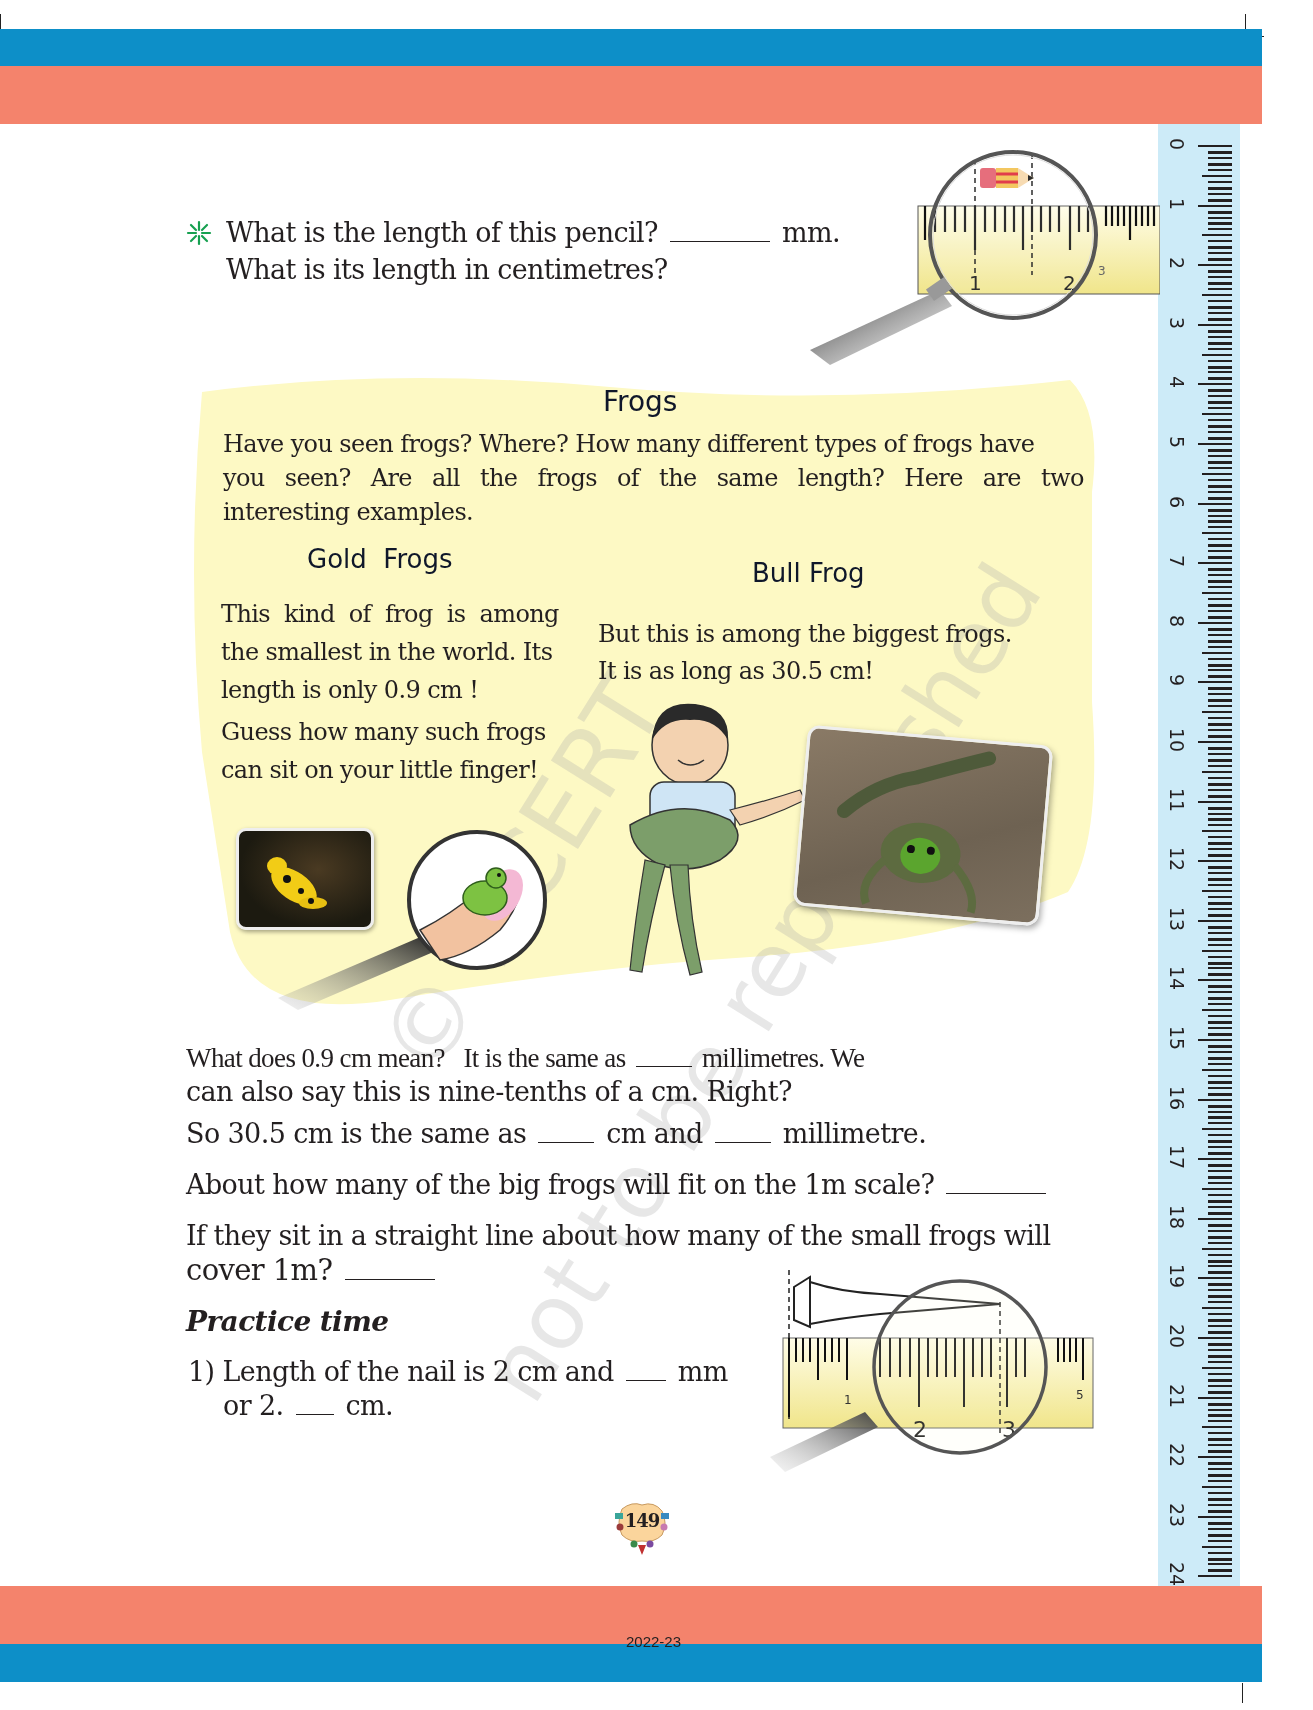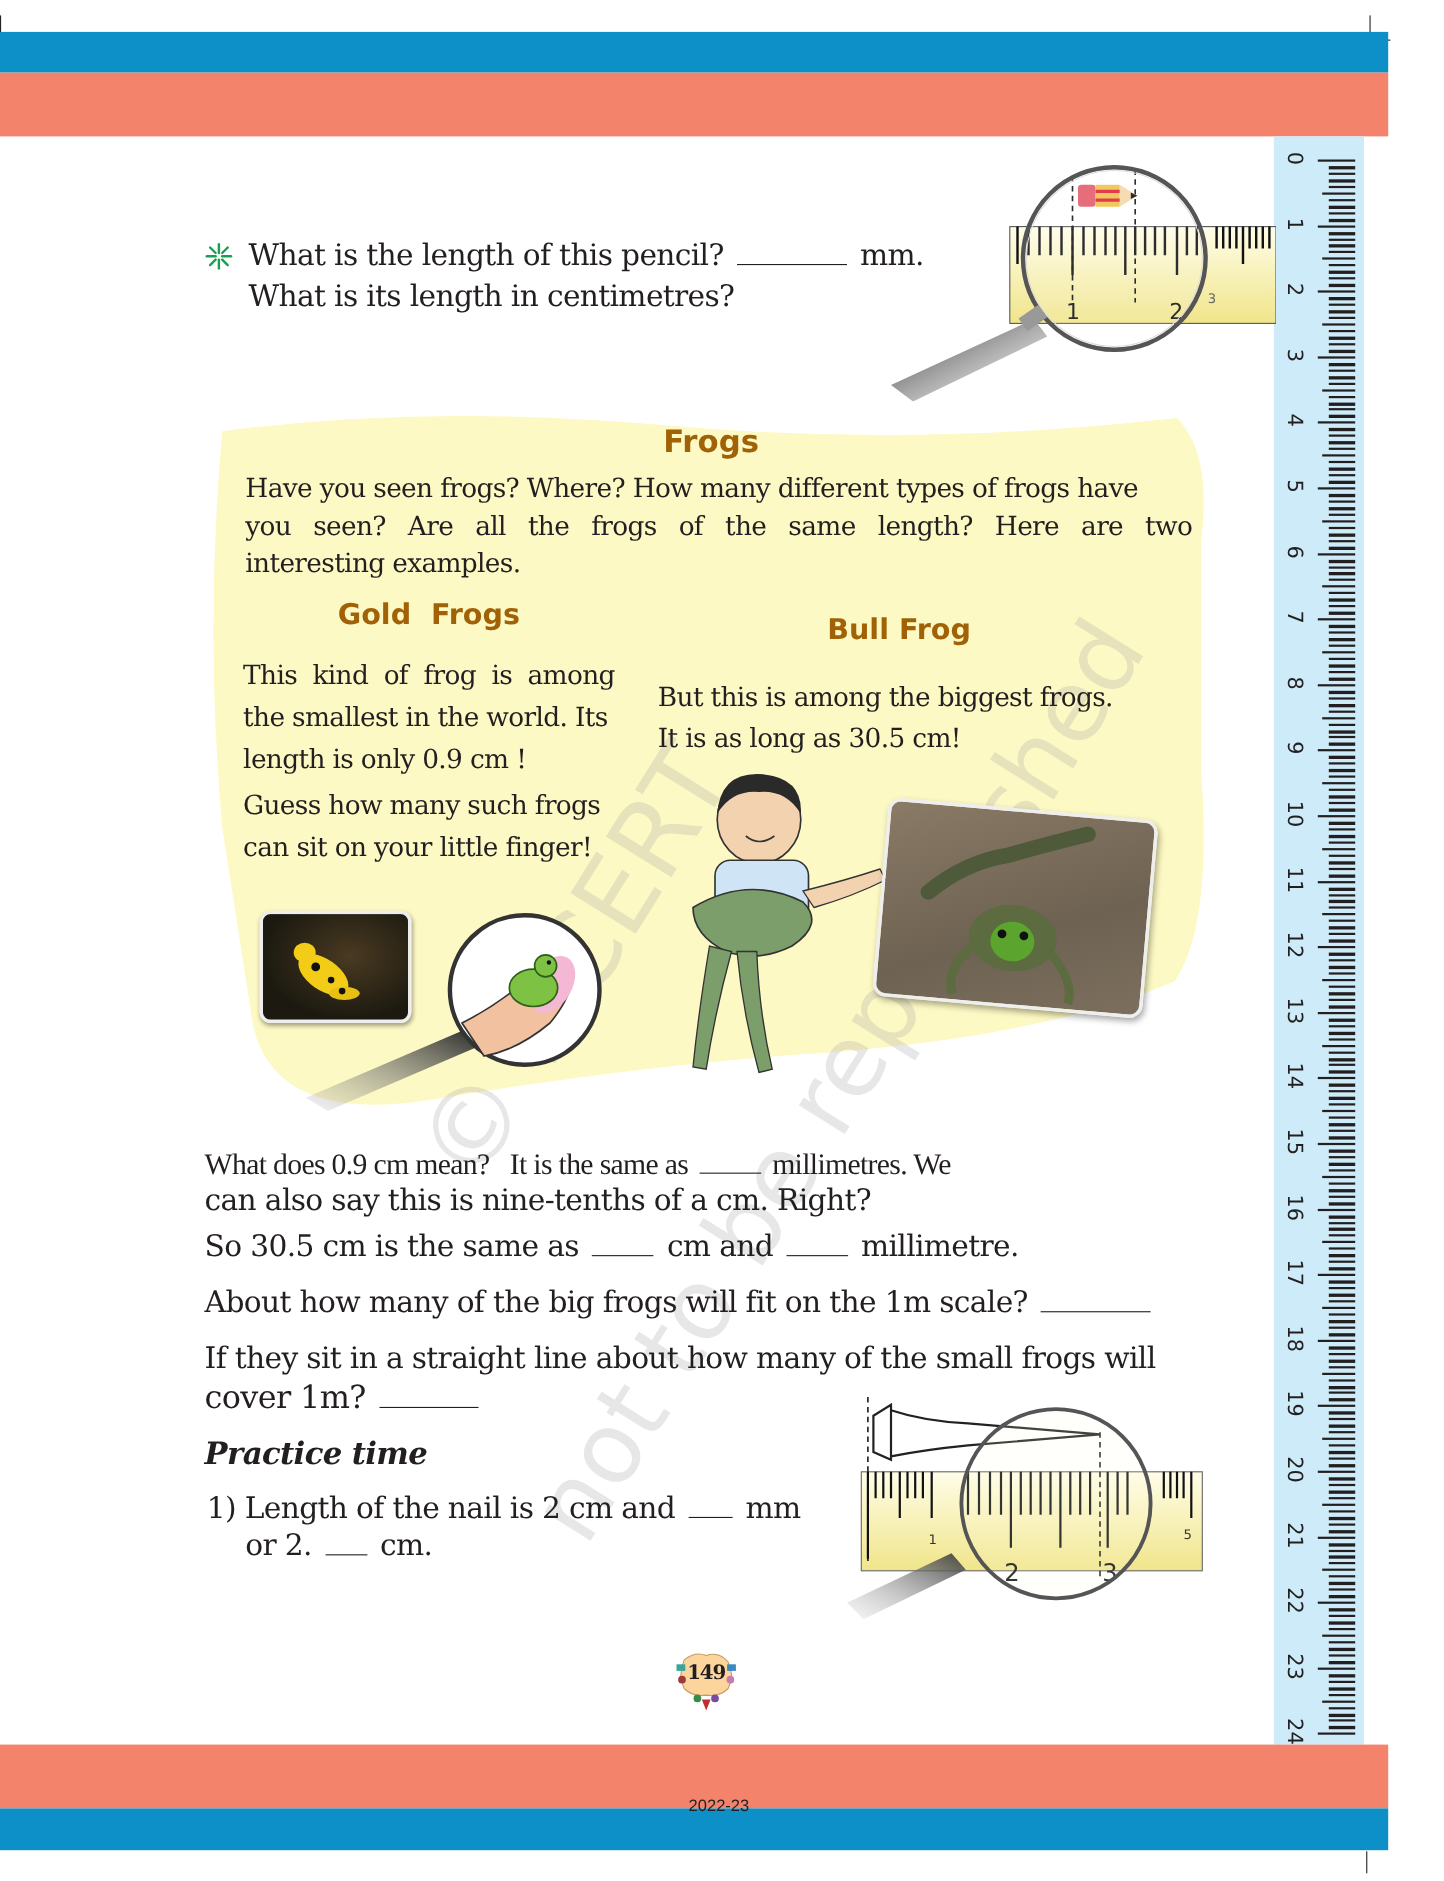--- a/index.html
+++ b/index.html
@@ -2,21 +2,21 @@
 <html><head>
 <meta charset="utf-8">
 <style>
   html,body{margin:0;padding:0;}
   body{width:1313px;height:1710px;position:relative;overflow:hidden;background:#fff;font-family:"DejaVu Serif","Liberation Serif",serif;color:#231f20;}
   .abs{position:absolute;}
   .band-blue{background:#0d8fc8;}
   .band-salmon{background:#f4836c;}
   .crop{position:absolute;background:#222;}
   .txt{font-size:25px;line-height:36px;white-space:nowrap;letter-spacing:-0.6px;}
-  .green-head{font-family:"DejaVu Sans","Liberation Sans",sans-serif;font-weight:bold;color:#a16207;font-size:26px;white-space:nowrap;}
+  .green-head{font-family:"DejaVu Sans","Liberation Sans",sans-serif;font-weight:normal;color:#0f172a;font-size:26px;white-space:nowrap;}
   .blank{display:inline-block;border-bottom:1.5px solid #231f20;height:1px;vertical-align:baseline;margin:0 4px;}
   .ruler{position:absolute;left:1158px;top:124px;width:82px;height:1462px;background:#cdebf8;}
   .ruler .num{position:absolute;left:4px;width:30px;text-align:center;font-family:"DejaVu Sans","Liberation Sans",sans-serif;font-size:19px;transform:rotate(90deg);color:#231f20;}
   .tick{position:absolute;right:8px;height:2px;background:#231f20;}
   .frog-box{position:absolute;left:190px;top:372px;width:905px;height:640px;}
   .watermark{position:absolute;font-family:"DejaVu Sans","Liberation Sans",sans-serif;font-size:96px;color:rgba(170,170,170,0.28);transform:rotate(-58deg);white-space:nowrap;pointer-events:none;}
 </style>
 </head>
 <body>
 

